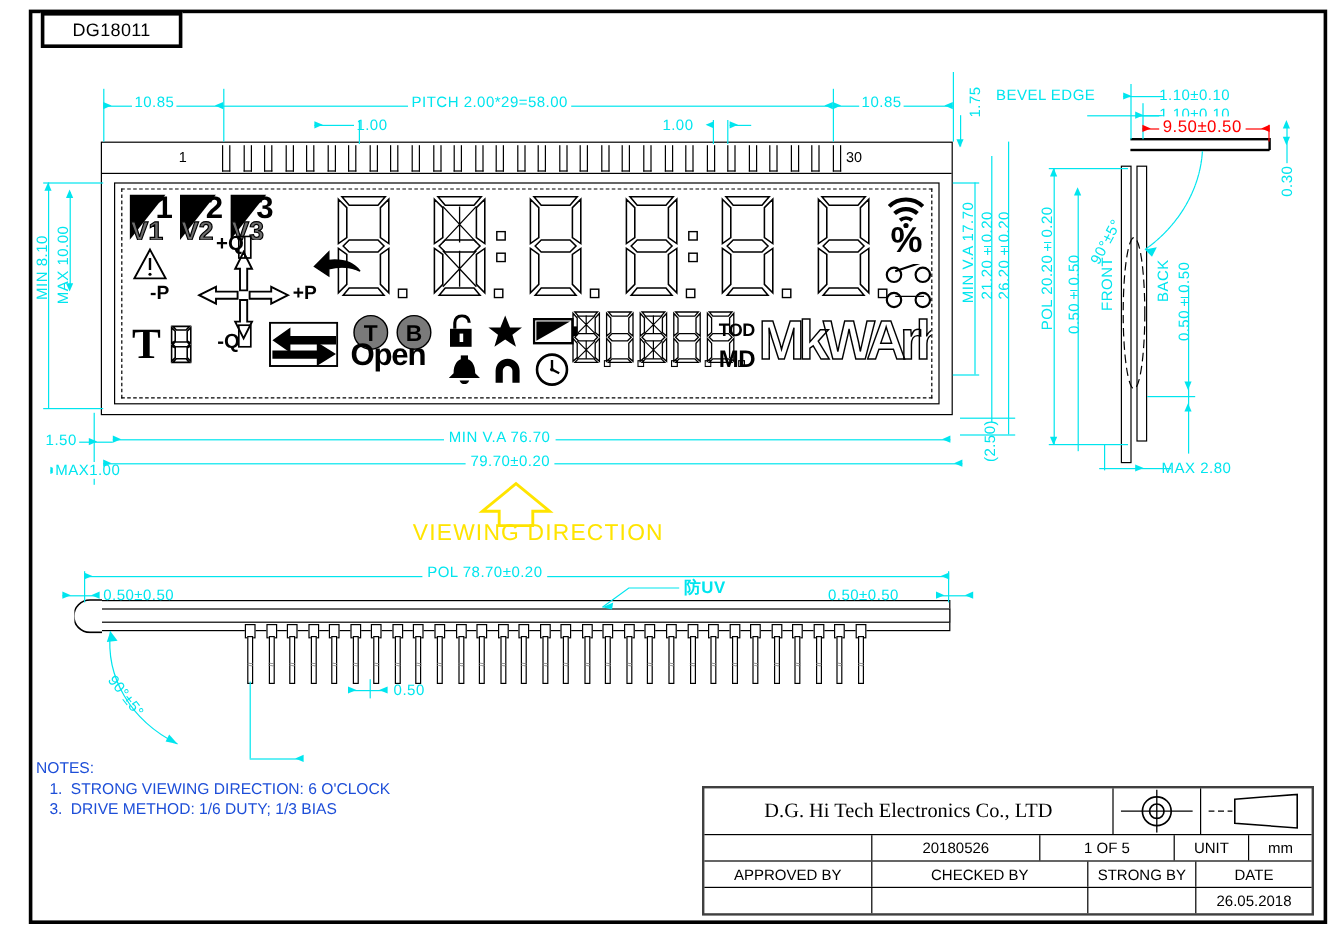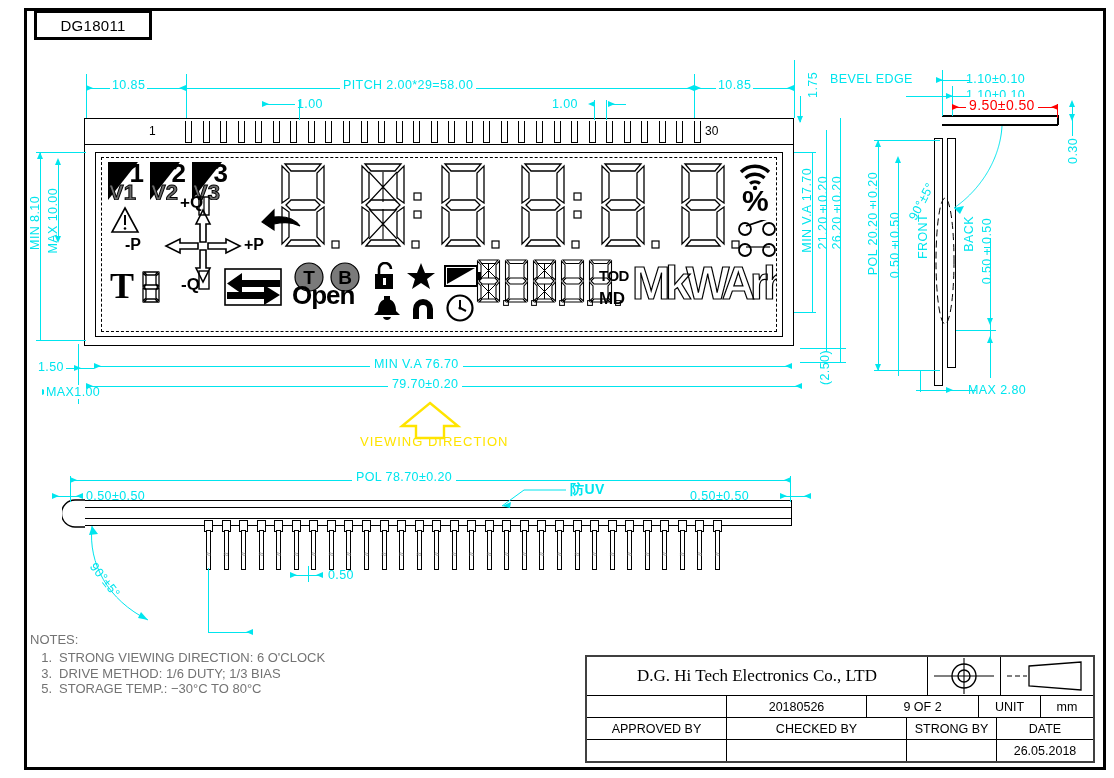--- a/index.html
+++ b/index.html
@@ -78,21 +78,21 @@
   #bot-body2{position:absolute;left:8px;top:7px;width:722px;height:12px;
             border:1.2px solid #000;box-sizing:border-box;background:#fff;}
   .bpin-head{position:absolute;width:9px;height:12px;border:1.2px solid #000;
              box-sizing:border-box;background:#fff;}
   .bpin-leg{position:absolute;width:5px;height:40px;border:1.2px solid #000;
             box-sizing:border-box;background:#fff;}
   .bpin-brk{position:absolute;width:13px;height:8px;color:#7d7d7d;font-size:9px;
             text-align:center;line-height:8px;}
 
   
-  #notes{position:absolute;left:30px;top:632px;width:400px;color:#737373;}
+  #notes{position:absolute;left:30px;top:632px;width:400px;color:#1d4ed8;}
   #notes .hdr{font-size:13px;margin-bottom:3px;}
   #notes ol{margin:0;padding:0;list-style:none;}
   #notes li{font-size:13px;line-height:15.6px;white-space:nowrap;}
   #notes li .n{display:inline-block;width:22px;text-align:right;padding-right:7px;}
 
   
   #title-block{position:absolute;left:585px;top:655px;width:510px;height:108px;
                border:2px solid #404040;box-sizing:border-box;background:#fff;
                display:flex;flex-direction:column;}
   #tb-top{display:flex;height:38px;border-bottom:1.5px solid #000;}
@@ -337,21 +337,21 @@
             </svg>
             <svg class="abs" width="29" height="48" viewBox="0 0 29 48" style="left: 484px; top: 100px;">
               <path d="M5 2 L24 2 L21 5.5 L8 5.5 Z M3.5 3 L7 7 L7 19 L3.5 22 Z M25.5 3 L25.5 22 L22 19 L22 7 Z M5 23 L8 20 L21 20 L24 23 L21 26 L8 26 Z M3.5 24 L7 28 L7 40 L3.5 43 Z M25.5 24 L25.5 43 L22 40 L22 28 Z M5 44 L8 41 L21 41 L24 44 Z" fill="none" stroke="#000" stroke-width="1.1"></path>
             </svg>
             <svg class="abs" width="6" height="6" viewBox="0 0 6 6" style="left: 513px; top: 142px;">
               <rect x="0.6" y="0.6" width="4.8" height="4.8" fill="none" stroke="#000" stroke-width="1"></rect>
             </svg>
           </div>
 
         <span class="gly" style="left:497px;top:110px;font-size:15px;letter-spacing:-0.5px">TOD</span>
-        <span class="gly" style="left:497px;top:132px;font-size:17px;letter-spacing:-0.5px">MD</span>
+        <span class="gly" style="left:497px;top:132px;font-size:20px;letter-spacing:-0.5px">MD</span>
 
         <span class="unit-txt" style="left:530px;top:98px;font-size:46px;letter-spacing:-5px;">MkWArhz</span>
 
         <svg class="abs" style="left:636px;top:6px" width="34" height="26" viewBox="0 0 34 26">
           <path d="M3 8 A20 20 0 0 1 31 8" fill="none" stroke="#000" stroke-width="3.4"></path>
           <path d="M7.5 14 A14 14 0 0 1 26.5 14" fill="none" stroke="#000" stroke-width="3.4"></path>
           <path d="M12 19.5 A8 8 0 0 1 22 19.5" fill="none" stroke="#000" stroke-width="3.2"></path>
           <circle cx="17" cy="24" r="2.2" fill="#000"></circle>
         </svg>
 
@@ -504,21 +504,21 @@
   <span class="dim abs" style="left:370px;top:357px;background:#fff;padding:0 4px">MIN V.A 76.70</span>
 
   <div class="cl clh" style="left:86px;top:386px;width:716px"></div>
   <div class="ah ah-r" style="left:86px;top:383px"></div>
   <div class="ah ah-l" style="left:795px;top:383px"></div>
   <span class="dim abs" style="left:388px;top:377px;background:#fff;padding:0 4px">79.70±0.20</span>
 
   <svg class="abs" style="left:398px;top:400px" width="64" height="40" viewBox="0 0 64 40">
     <path d="M32 3 L60 26 L46 26 L46 38 L18 38 L18 26 L4 26 Z" fill="none" stroke="#ffe400" stroke-width="2.4"></path>
   </svg>
-  <span class="dim yellow abs" style="left:360px;top:434px;font-size:13px;letter-spacing:1px">VIEWING  DIRECTION</span>
+  <span class="dim yellow abs" style="left:344px;top:434px;font-size:19px;letter-spacing:1px">VIEWING  DIRECTION</span>
 
   <div id="bot-view">
     <div id="bot-body"></div>
     <div id="bot-body2"></div>
     <svg class="abs" style="left:0px;top:-1px" width="24" height="29" viewBox="0 0 24 29">
       <path d="M23 1 L13 1 A13 13 0 0 0 13 28 L23 28" fill="#fff" stroke="#000" stroke-width="1.4"></path>
     </svg>
     <div id="bot-pins">
         <div class="bpin-head" style="left: 142px; top: 20px;"></div>
         <div class="bpin-leg" style="left: 144px; top: 30px;"></div>
@@ -650,21 +650,20 @@
   <span class="dim abs" style="left:98px;top:560px;transform:rotate(52deg);transform-origin:left top">90°±5°</span>
   <div class="cl clv" style="left:208px;top:568px;height:64px"></div>
   <div class="cl clh" style="left:208px;top:632px;width:44px"></div>
   <div class="ah ah-l" style="left:246px;top:629px"></div>
 
   <div id="notes">
     <div class="hdr">NOTES:</div>
     <ol id="notes-list">
         <li><span class="n">1.</span><span>STRONG VIEWING DIRECTION:   6 O'CLOCK</span></li>
         <li><span class="n">3.</span><span>DRIVE METHOD: 1/6 DUTY; 1/3 BIAS</span></li>
-        <li><span class="n">5.</span><span>STORAGE TEMP.: −30°C TO 80°C</span></li>
       </ol>
   </div>
 
   <div id="title-block">
     <div id="tb-top">
       <div id="tb-company">D.G. Hi Tech Electronics Co., LTD</div>
       <div id="tb-sym1">
         <svg style="position:absolute;left:50%;top:50%;transform:translate(-50%,-50%)" width="60" height="36" viewBox="0 0 60 36">
           <line x1="0" y1="18" x2="60" y2="18" stroke="#000" stroke-width="1.1"></line>
           <line x1="30" y1="0" x2="30" y2="36" stroke="#000" stroke-width="1.1"></line>
@@ -675,21 +674,21 @@
       <div id="tb-sym2">
         <svg style="position:absolute;left:50%;top:50%;transform:translate(-50%,-50%)" width="80" height="30" viewBox="0 0 80 30">
           <line x1="0" y1="15" x2="20" y2="15" stroke="#000" stroke-width="1.1" stroke-dasharray="5 3"></line>
           <path d="M22 5 L74 1 L74 29 L22 25 Z" fill="none" stroke="#000" stroke-width="1.3"></path>
         </svg>
       </div>
     </div>
     <div class="tb-row">
       <div class="tb-cell" style="width:140px"></div>
       <div class="tb-cell" style="width:140px">20180526</div>
-      <div class="tb-cell" style="width:112px">9 OF 2</div>
+      <div class="tb-cell" style="width:112px">1 OF 5</div>
       <div class="tb-cell" style="width:62px">UNIT</div>
       <div class="tb-cell" style="flex:1">mm</div>
     </div>
     <div class="tb-row">
       <div class="tb-cell" style="width:140px">APPROVED BY</div>
       <div class="tb-cell" style="width:180px">CHECKED BY</div>
       <div class="tb-cell" style="width:90px">STRONG BY</div>
       <div class="tb-cell" style="flex:1">DATE</div>
     </div>
     <div class="tb-row">

